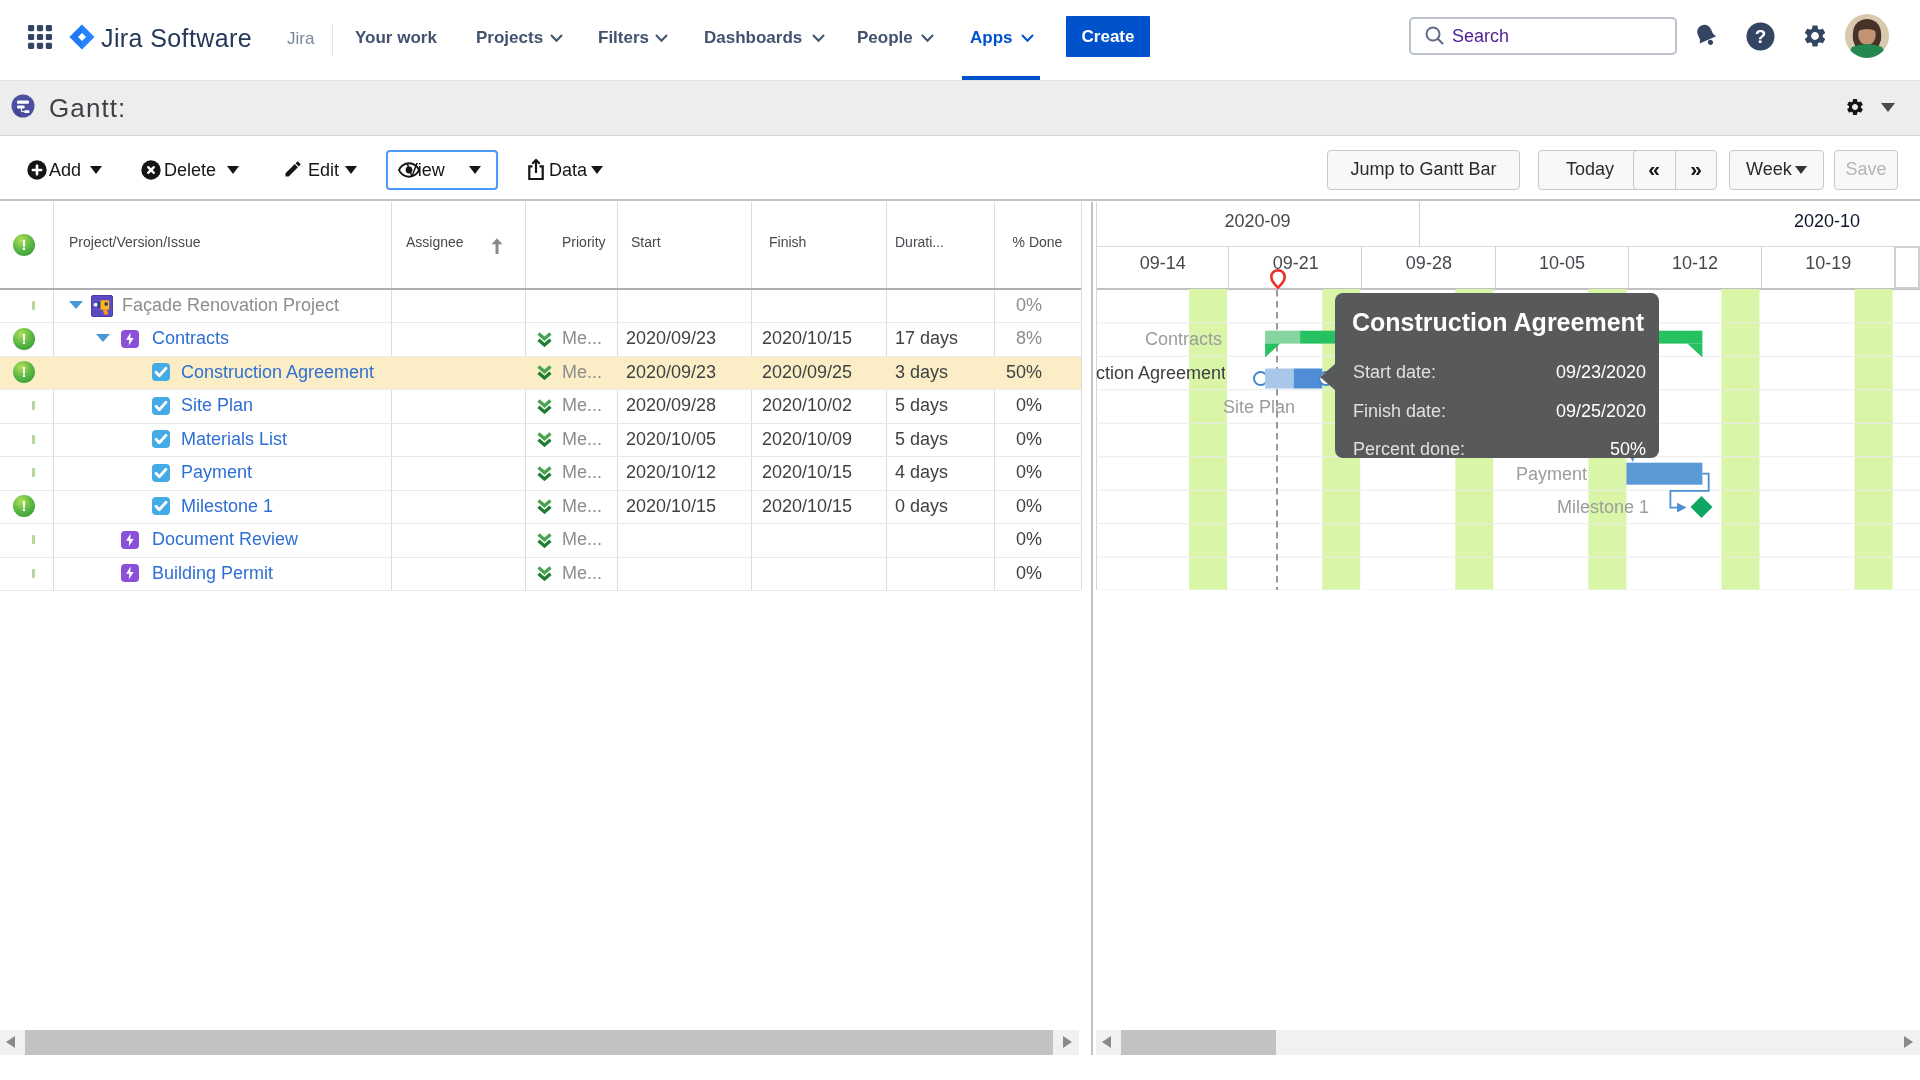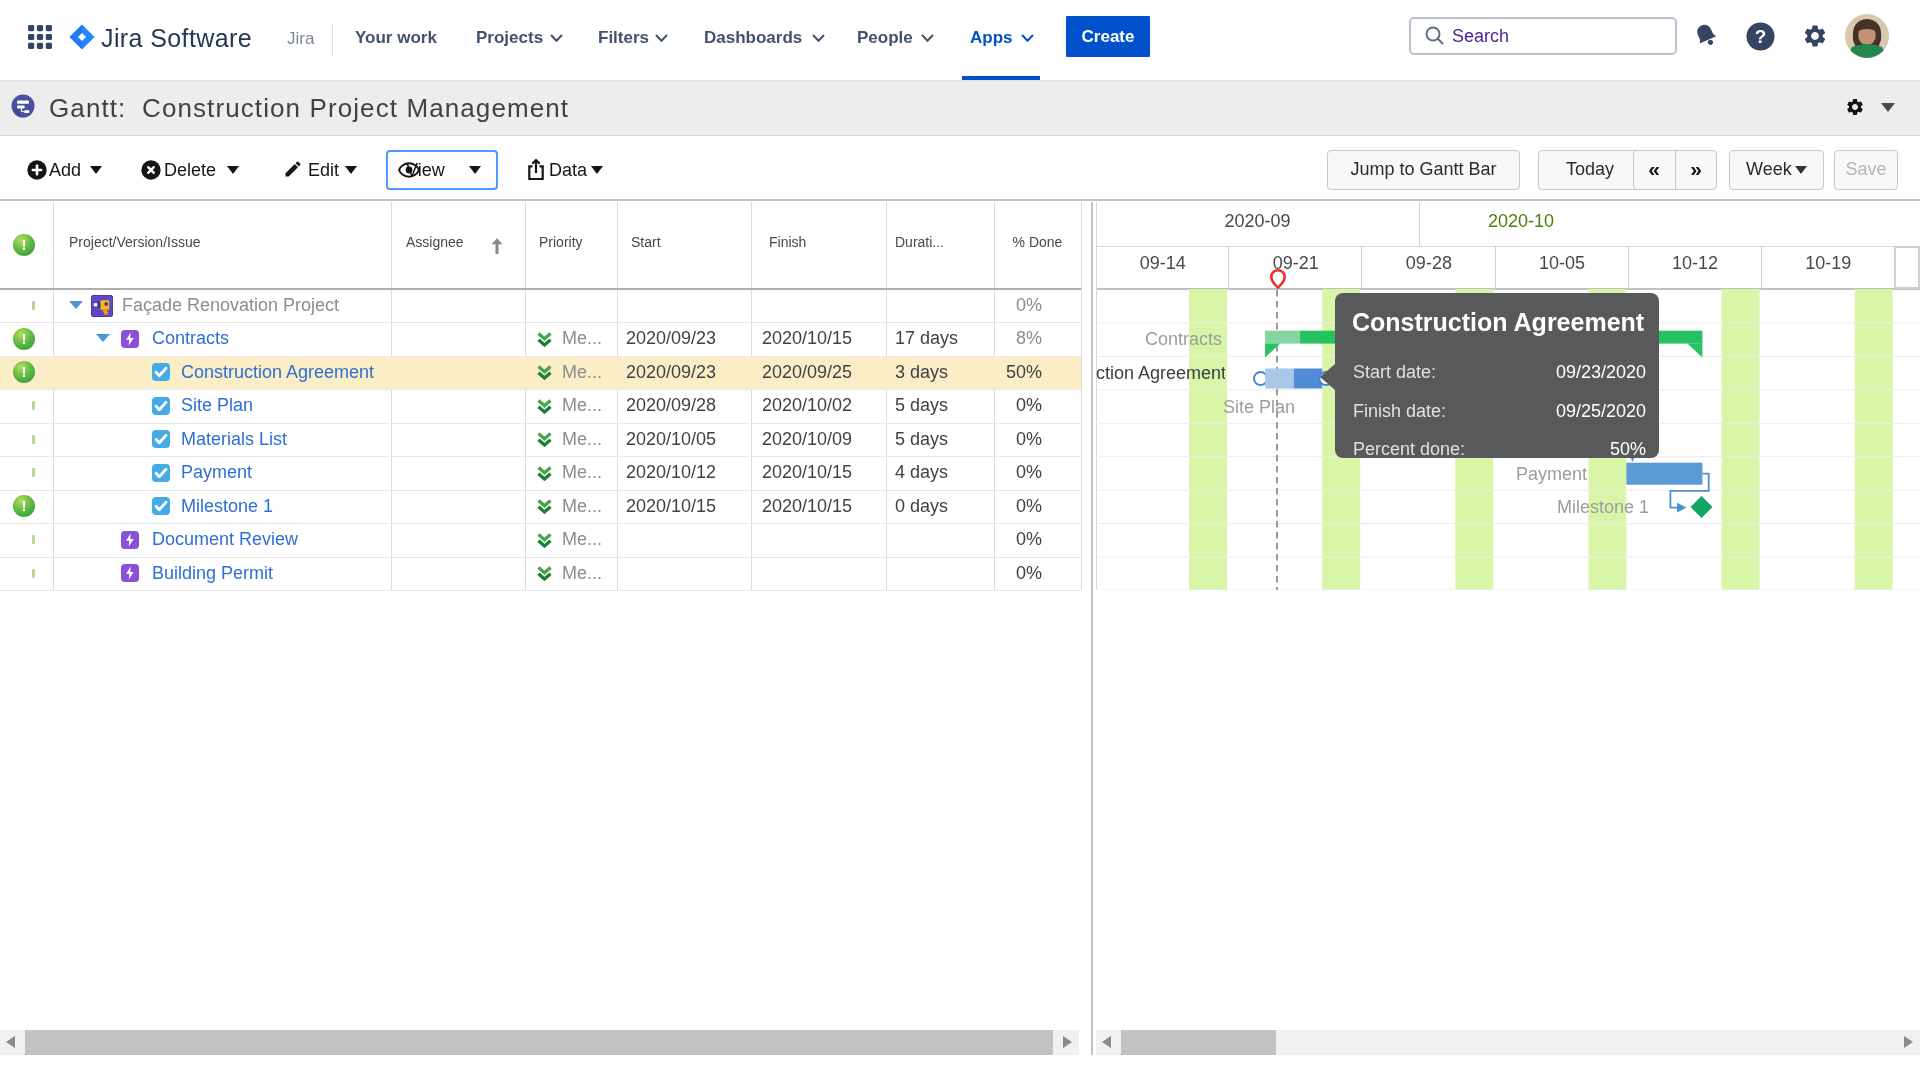--- a/index.html
+++ b/index.html
@@ -108,21 +108,20 @@
 <div class="a" style="left:0;top:80px;width:1920px;height:56px;background:#ededee;border-top:1px solid #e3e3e3;border-bottom:1px solid #d6d6d6"></div>
 <svg class="a" style="left:11px;top:94px" width="24" height="24" viewBox="0 0 24 24">
       <circle cx="12" cy="12" r="11.5" fill="#4b50a0"></circle>
       <path d="M3.5 17 A11.5 11.5 0 0 0 11 23.45 L6 13 Z" fill="#41468f"></path>
       <rect x="6" y="6.6" width="12" height="3.1" rx="1" fill="#fff"></rect>
       <rect x="6" y="11.4" width="7.6" height="3.1" rx="1" fill="#fff"></rect>
       <path d="M10.5 14.5 L10.5 17.6 L13.2 17.6" stroke="#fff" stroke-width="1" fill="none"></path>
       <rect x="13.2" y="16.2" width="5.2" height="2.8" rx="0.8" fill="#fff"></rect>
     </svg>
 <div class="a" style="left:49px;top:93px;font-size:26px;letter-spacing:1.1px;color:#3f4347">Gantt:</div>
-<div class="a" style="left:142px;top:93px;font-size:26px;letter-spacing:1.1px;color:#3f4347">Construction Project Management</div>
 <svg class="a" style="left:1845px;top:97px" width="20" height="20" viewBox="0 0 24 24">
       <path fill="#141414" d="M19.14 12.94c.04-.3.06-.61.06-.94 0-.32-.02-.64-.07-.94l2.03-1.58c.18-.14.23-.41.12-.61l-1.92-3.32c-.12-.22-.37-.29-.59-.22l-2.39.96c-.5-.38-1.03-.7-1.62-.94l-.36-2.54c-.04-.24-.24-.41-.48-.41h-3.84c-.24 0-.43.17-.47.41l-.36 2.54c-.59.24-1.13.57-1.62.94l-2.39-.96c-.22-.08-.47 0-.59.22L2.74 8.87c-.12.21-.08.47.12.61l2.03 1.58c-.05.3-.09.63-.09.94s.02.64.07.94l-2.03 1.58c-.18.14-.23.41-.12.61l1.92 3.32c.12.22.37.29.59.22l2.39-.96c.5.38 1.03.7 1.62.94l.36 2.54c.05.24.24.41.48.41h3.84c.24 0 .44-.17.47-.41l.36-2.54c.59-.24 1.13-.56 1.62-.94l2.39.96c.22.08.47 0 .59-.22l1.92-3.32c.12-.22.07-.47-.12-.61l-2.01-1.58zM12 15.6c-1.98 0-3.6-1.62-3.6-3.6s1.62-3.6 3.6-3.6 3.6 1.62 3.6 3.6-1.62 3.6-3.6 3.6z"></path>
     </svg>
 <div class="a" style="left:1881px;top:103px;width:0;height:0;border-left:7px solid transparent;border-right:7px solid transparent;border-top:9px solid #4a4a4a"></div>
 
 <div class="a" style="left:0;top:199px;width:1920px;height:2px;background:#c2c2c2"></div>
 <svg class="a" style="left:27px;top:160px" width="20" height="20" viewBox="0 0 20 20">
       <circle cx="10" cy="10" r="9.7" fill="#151515"></circle>
       <rect x="4.6" y="8.7" width="10.8" height="2.6" rx="1" fill="#fff"></rect>
       <rect x="8.7" y="4.6" width="2.6" height="10.8" rx="1" fill="#fff"></rect>
@@ -165,21 +164,21 @@
 <div class="a" style="left:1674.5px;top:151px;width:1px;height:38px;background:#c8c8c8"></div>
 <div class="a" style="left:1633px;top:150px;width:42px;height:40px;text-align:center;line-height:37px;font-size:21px;font-weight:700;color:#151515">«</div>
 <div class="a" style="left:1675px;top:150px;width:42px;height:40px;text-align:center;line-height:37px;font-size:21px;font-weight:700;color:#151515">»</div>
 <div class="btn" style="left:1729px;width:95px;text-align:left;padding-left:16px">Week</div>
 <div class="car" style="left:1795px;top:166px;border-top-color:#333"></div>
 <div class="btn" style="left:1834px;width:64px;color:#b5b5b5">Save</div>
 
 <div class="gex" style="left:13px;top:234px">!</div>
 <div class="th" style="left:69px">Project/Version/Issue</div>
 <div class="th" style="left:406px">Assignee</div>
-<div class="th" style="left:539px">Priority</div>
+<div class="th" style="left:562px">Priority</div>
 <div class="th" style="left:631px">Start</div>
 <div class="th" style="left:769px">Finish</div>
 <div class="th" style="left:895px">Durati...</div>
 <div class="th" style="left:994px;width:87px;text-align:center">% Done</div>
 <svg class="a" style="left:490px;top:237px" width="14" height="18" viewBox="0 0 14 18">
       <path d="M7 17 V4" stroke="#8a8a8a" stroke-width="3"></path>
       <path d="M1.5 7.2 L7 1.2 L12.5 7.2 Z" fill="#8a8a8a"></path>
     </svg>
 <div class="vl" style="left:53px;top:202px;height:388px"></div>
 <div class="vl" style="left:391px;top:202px;height:388px"></div>
@@ -340,21 +339,21 @@
 <div class="rt pc " style="top:355.9px">50%</div>
 <div class="rt pc " style="top:389.3px">0%</div>
 <div class="rt pc " style="top:422.8px">0%</div>
 <div class="rt pc " style="top:456.2px">0%</div>
 <div class="rt pc " style="top:489.7px">0%</div>
 <div class="rt pc " style="top:523.1px">0%</div>
 <div class="rt pc " style="top:556.6px">0%</div>
 
 <div class="vl" style="left:1096px;top:202px;height:388px;background:#d6d6d6"></div>
 <div class="a" style="left:1096px;top:211px;width:323px;text-align:center;font-size:18px;color:#45484d">2020-09</div>
-<div class="a" style="left:1488px;top:211px;width:300px;text-align:left;font-size:18px;color:#4d7c0f">2020-10</div>
+<div class="a" style="left:1560px;top:211px;width:300px;text-align:right;font-size:18px;color:#0f172a">2020-10</div>
 <div class="vl" style="left:1419px;top:202px;height:43.5px;background:#d0d0d0"></div>
 <div class="a" style="left:1096px;top:245.5px;width:824px;height:1px;background:#dadada"></div>
 <div class="vl" style="left:1228.3px;top:245.5px;height:43px;background:#d0d0d0"></div>
 <div class="vl" style="left:1361.4px;top:245.5px;height:43px;background:#d0d0d0"></div>
 <div class="vl" style="left:1494.5px;top:245.5px;height:43px;background:#d0d0d0"></div>
 <div class="vl" style="left:1627.6px;top:245.5px;height:43px;background:#d0d0d0"></div>
 <div class="vl" style="left:1760.7px;top:245.5px;height:43px;background:#d0d0d0"></div>
 <div class="vl" style="left:1893.8px;top:245.5px;height:43px;background:#d0d0d0"></div>
 <div class="wk" style="left:1096.2px">09-14</div>
 <div class="wk" style="left:1229.3px">09-21</div>

